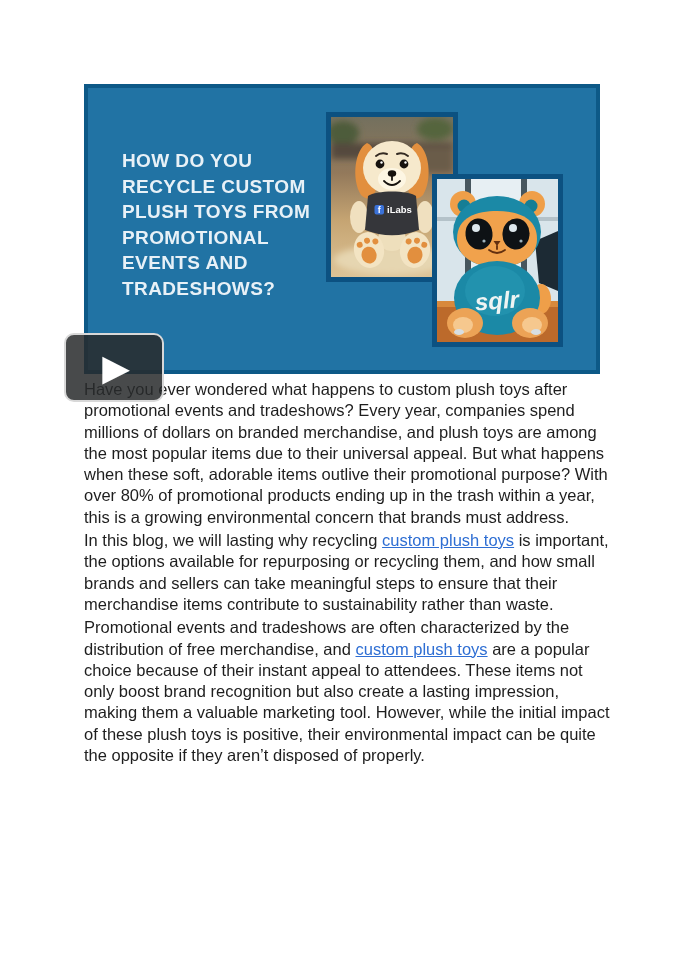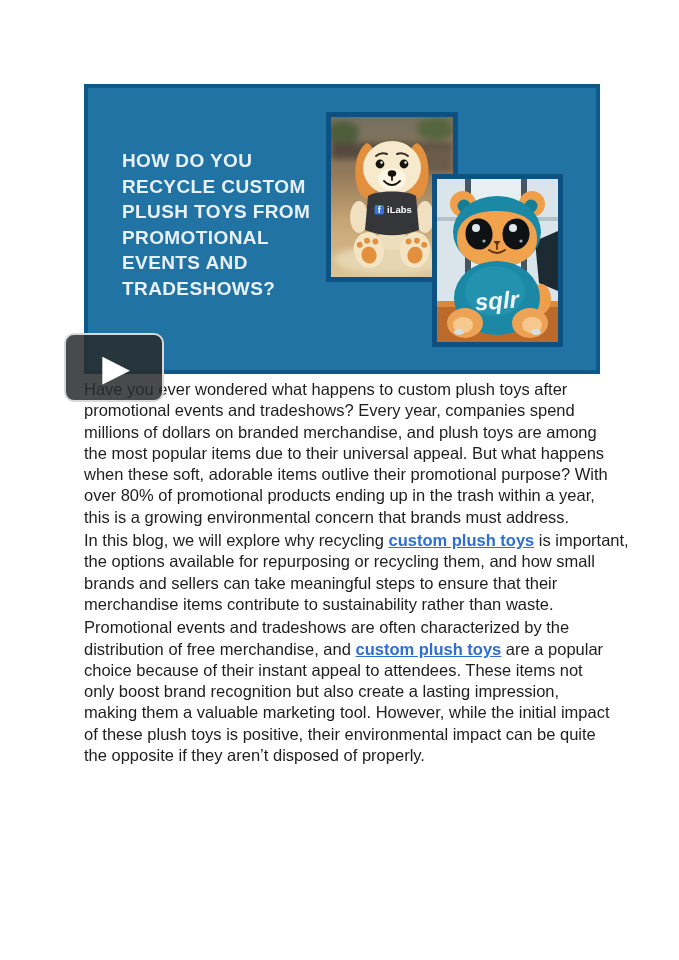--- a/index.html
+++ b/index.html
@@ -38,21 +38,21 @@
   
   .article{
     position:absolute;left:82px;top:377px;width:560px;
     color:#1e1e1e;font-size:16.5px;line-height:21.3px;
   }
   .article p{margin:2px;white-space:pre;}
   .article h2{
     margin:21px 0 0 0;font-size:16.5px;line-height:21.3px;
     font-weight:bold;color:#111111;white-space:pre;
   }
-  .article a{color:#2e6ed3;text-decoration:underline;cursor:pointer;font-weight:bold;}
+  .article a{color:#2e6ed3;text-decoration:underline;cursor:pointer;}
 </style>
 </head>
 <body>
 
 <div class="page">
 
   <div class="banner">
     <div class="banner-title">HOW DO YOU
 RECYCLE CUSTOM
 PLUSH TOYS FROM
@@ -165,21 +165,21 @@
     </button>
 
   <div class="article">
     <p>Have you ever wondered what happens to custom plush toys after
 promotional events and tradeshows? Every year, companies spend
 millions of dollars on branded merchandise, and plush toys are among
 the most popular items due to their universal appeal. But what happens
 when these soft, adorable items outlive their promotional purpose? With
 over 80% of promotional products ending up in the trash within a year,
 this is a growing environmental concern that brands must address.</p>
-    <p><span>In this blog, we will explore why recycling </span><a>custom plush toys</a><span> is important,
+    <p><span>In this blog, we will lasting why recycling </span><a>custom plush toys</a><span> is important,
 the options available for repurposing or recycling them, and how small
 brands and sellers can take meaningful steps to ensure that their
 merchandise items contribute to sustainability rather than waste.</span></p>
     <p><span>Promotional events and tradeshows are often characterized by the
 distribution of free merchandise, and </span><a>custom plush toys</a><span> are a popular
 choice because of their instant appeal to attendees. These items not
 only boost brand recognition but also create a lasting impression,
 making them a valuable marketing tool. However, while the initial impact
 of these plush toys is positive, their environmental impact can be quite
 the opposite if they aren’t disposed of properly.</span></p>

